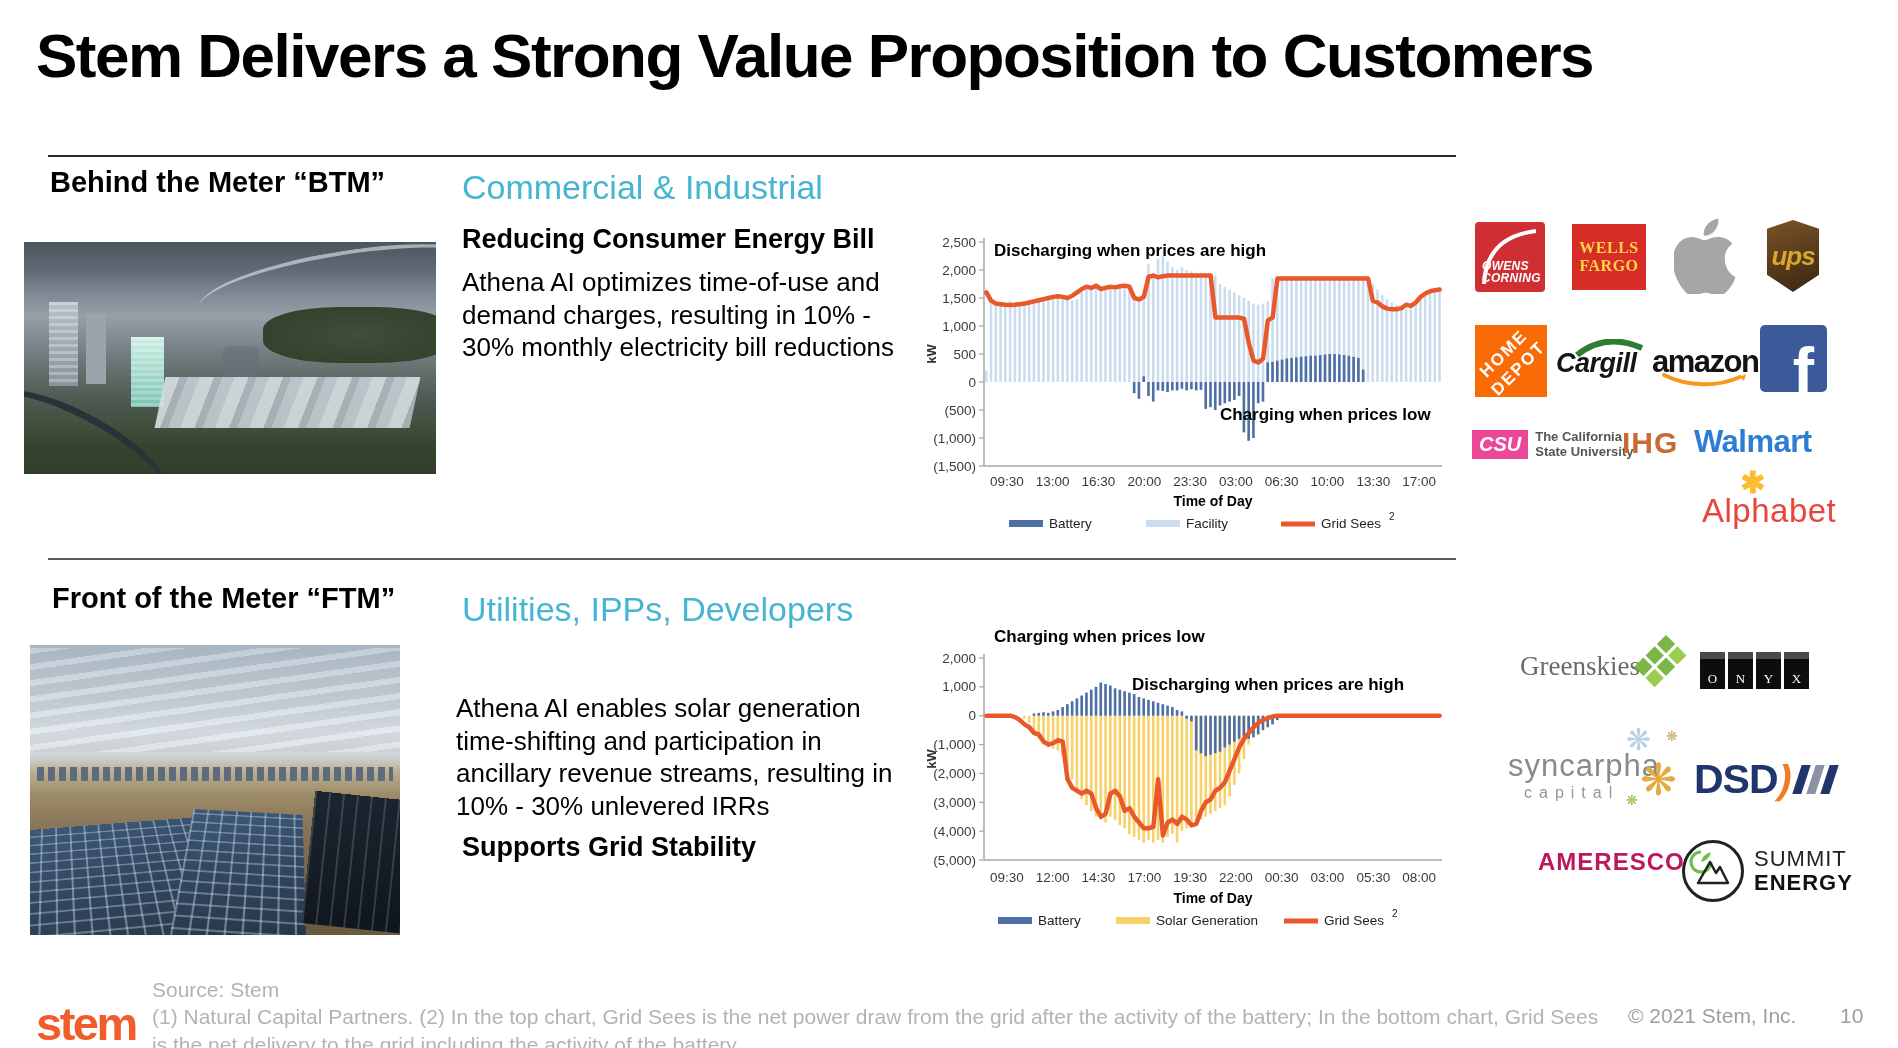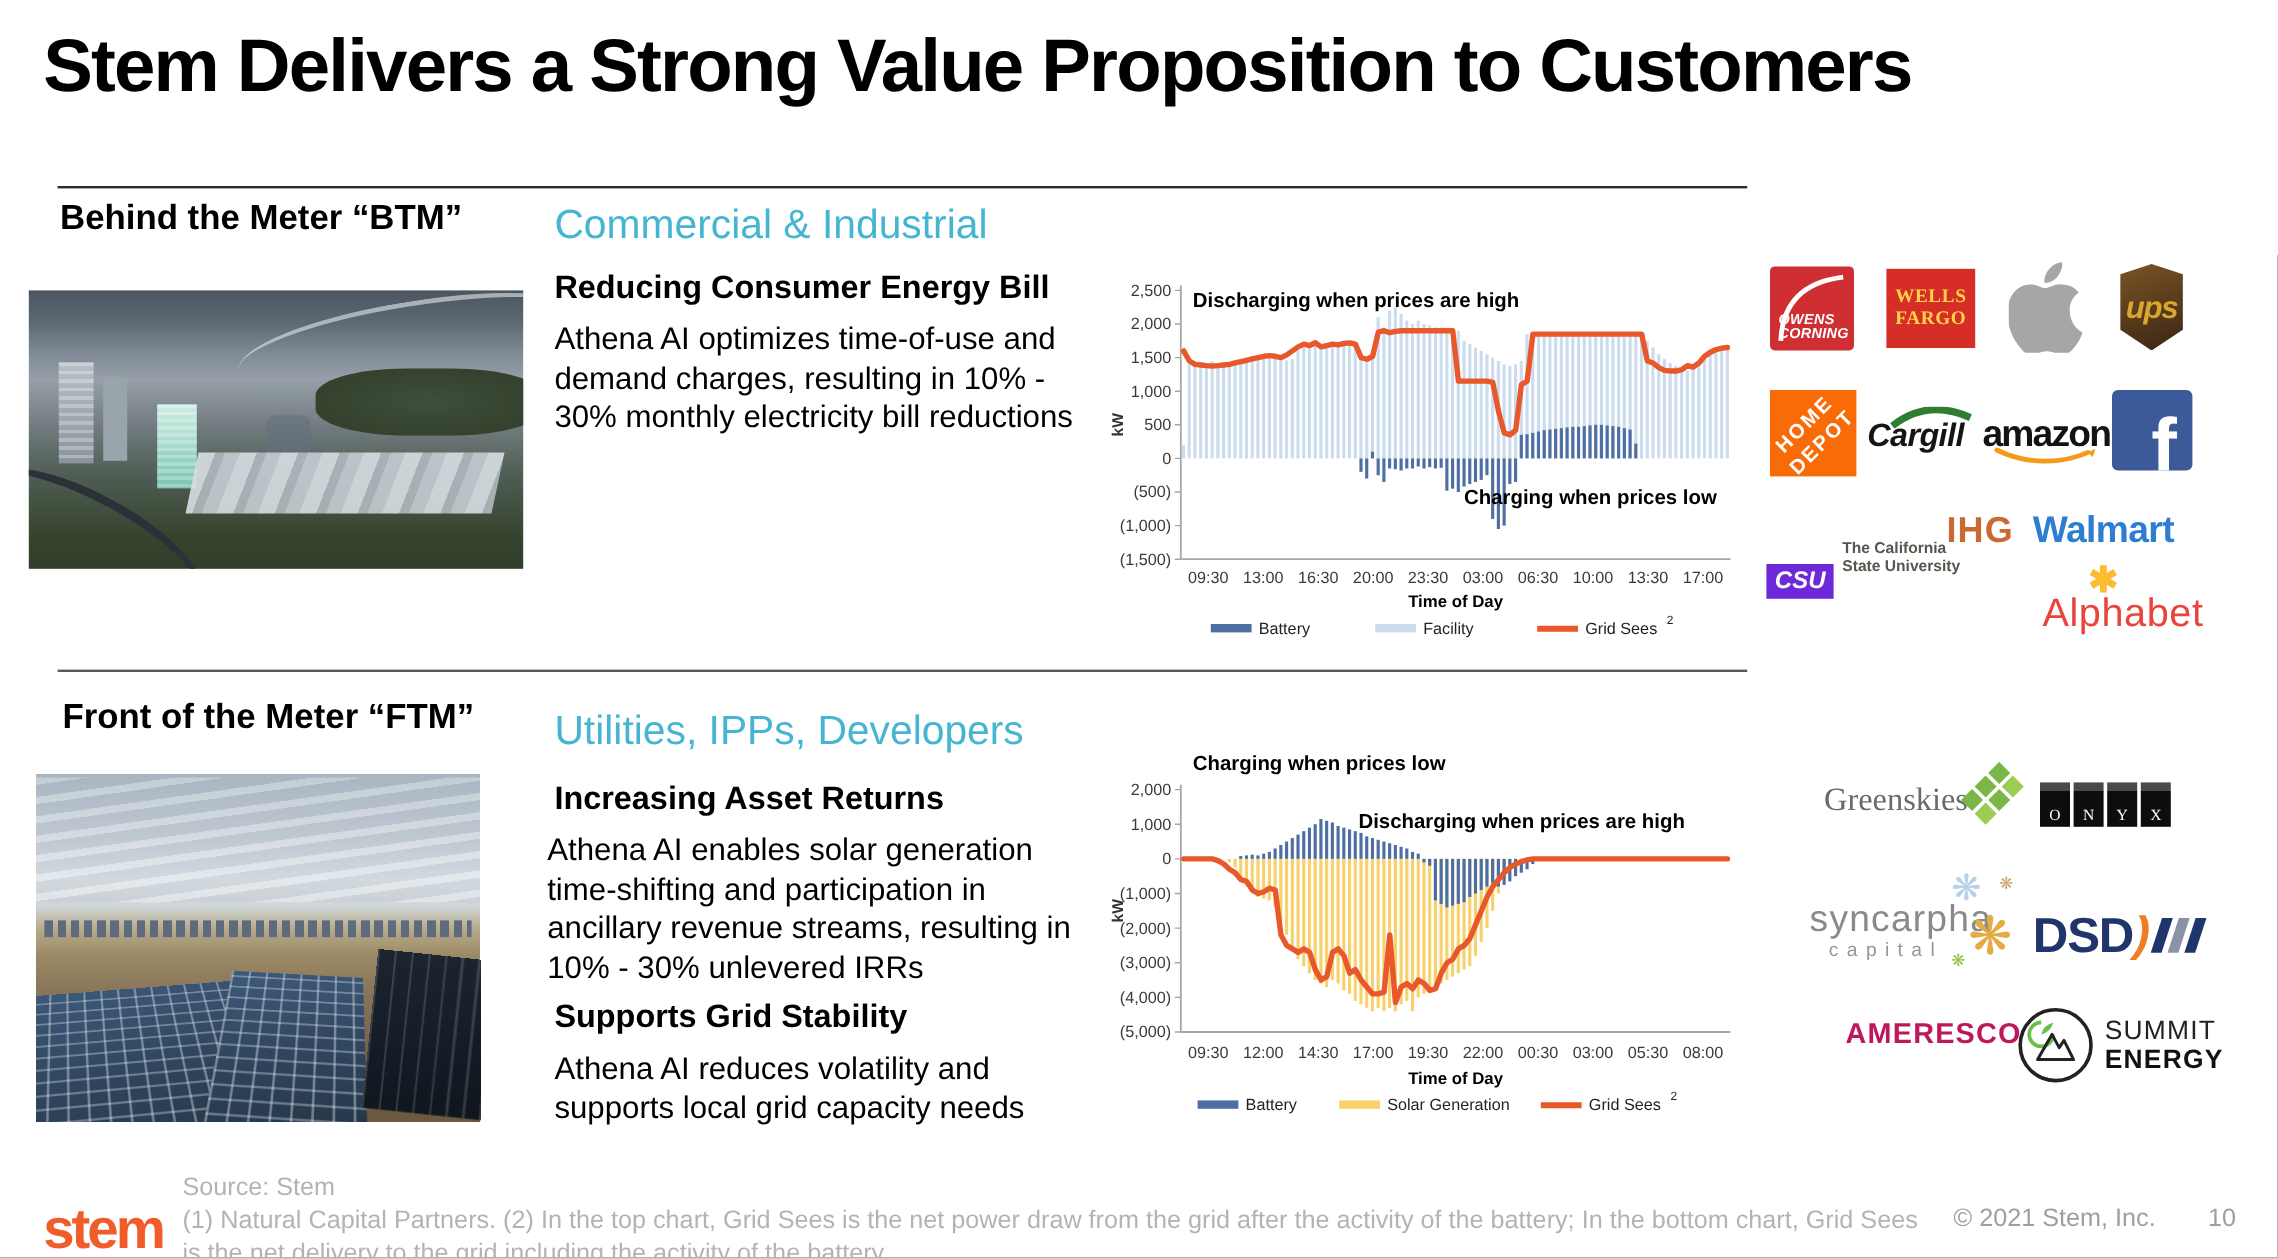--- a/index.html
+++ b/index.html
@@ -75,21 +75,21 @@
   .hd .rot{position:absolute;left:-10px;top:-10px;width:92px;height:92px;display:flex;flex-direction:column;
     align-items:center;justify-content:center;transform:rotate(-45deg);}
   .hd .rot span{color:#fff;font-weight:800;font-size:17px;letter-spacing:2px;line-height:1.25;}
   .cargill{font-weight:800;font-style:italic;font-size:27px;color:#151515;letter-spacing:-.5px;}
   .cargill svg{position:absolute;top:-9px;left:18px;}
   .amazon{font-weight:bold;font-size:31px;letter-spacing:-1.5px;color:#131313;}
   .amazon svg{position:absolute;left:8px;bottom:-8px;}
   .fb{width:67px;height:67px;background:#3c5a99;border-radius:5px;overflow:hidden;}
   .fb span{position:absolute;right:13px;bottom:-16px;color:#fff;font-size:64px;font-weight:bold;}
   .csu{display:flex;align-items:center;gap:7px;}
-  .csu .box{background:#6d28d9;color:#fff;font-weight:800;font-style:italic;font-size:20px;padding:3px 7px;margin-top:40px;}
+  .csu .box{background:#ec4899;color:#fff;font-weight:800;font-style:italic;font-size:20px;padding:3px 7px;}
   .csu .txt{color:#59544e;font-size:13px;font-weight:bold;line-height:1.15;}
   .ihg{color:#c96a33;font-weight:800;font-size:30px;letter-spacing:1px;}
   .walmart{display:flex;align-items:center;gap:5px;flex-direction:column;}
   .walmart .wm{color:#2d7dd2;font-weight:800;font-size:31px;letter-spacing:-.5px;}
   .walmart .spark{color:#fdbb30;font-size:30px;font-weight:bold;}
   .alphabet{color:#e8463c;font-size:33px;font-weight:400;letter-spacing:.5px;}
 
   .gs{display:flex;align-items:center;gap:4px;}
   .gs .txt{font-family:"Liberation Serif",serif;color:#6b6b64;font-size:27px;}
   .gs .dia{width:44px;height:44px;transform:rotate(45deg);display:grid;
@@ -417,24 +417,22 @@
 
   <div class="abs photo photo-solar">
     <div class="p2-clouds"></div>
     <div class="p2-far"></div>
     <div class="p2-pan a"></div>
     <div class="p2-pan b"></div>
     <div class="p2-pan c"></div>
   </div>
 
   <div class="abs cyan-heading" style="left:462px;top:590px;">Utilities, IPPs, Developers</div>
-  <div class="abs subhead" style="left:462px;top:650px;">Increasing Asset Returns</div>
   <div class="abs body-text" style="left:456px;top:692px;width:460px;">Athena AI enables solar generation time-shifting and participation in ancillary revenue streams, resulting in 10% - 30% unlevered IRRs</div>
   <div class="abs subhead" style="left:462px;top:832px;">Supports Grid Stability</div>
-  <div class="abs body-text" style="left:462px;top:874px;width:460px;">Athena AI reduces volatility and supports local grid capacity needs</div>
 
   <svg id="chart-ftm" class="abs chart" style="left:922px;top:622px;" width="530" height="316" viewBox="0 0 530 316">
       <line x1="62" y1="32" x2="62" y2="238" stroke="#a6a6a6" stroke-width="1.5"></line>
       <line x1="62" y1="238" x2="520" y2="238" stroke="#a6a6a6" stroke-width="1.5"></line>
       <line x1="57" y1="36" x2="62" y2="36" stroke="#a6a6a6" stroke-width="1.2"></line>
       <text x="54" y="40.5" font-size="13.5" fill="#3a3a3a" text-anchor="end" font-weight="normal">2,000</text>
       <line x1="57" y1="64.85714285714286" x2="62" y2="64.85714285714286" stroke="#a6a6a6" stroke-width="1.2"></line>
       <text x="54" y="69.35714285714286" font-size="13.5" fill="#3a3a3a" text-anchor="end" font-weight="normal">1,000</text>
       <line x1="57" y1="93.71428571428572" x2="62" y2="93.71428571428572" stroke="#a6a6a6" stroke-width="1.2"></line>
       <text x="54" y="98.21428571428572" font-size="13.5" fill="#3a3a3a" text-anchor="end" font-weight="normal">0</text>

